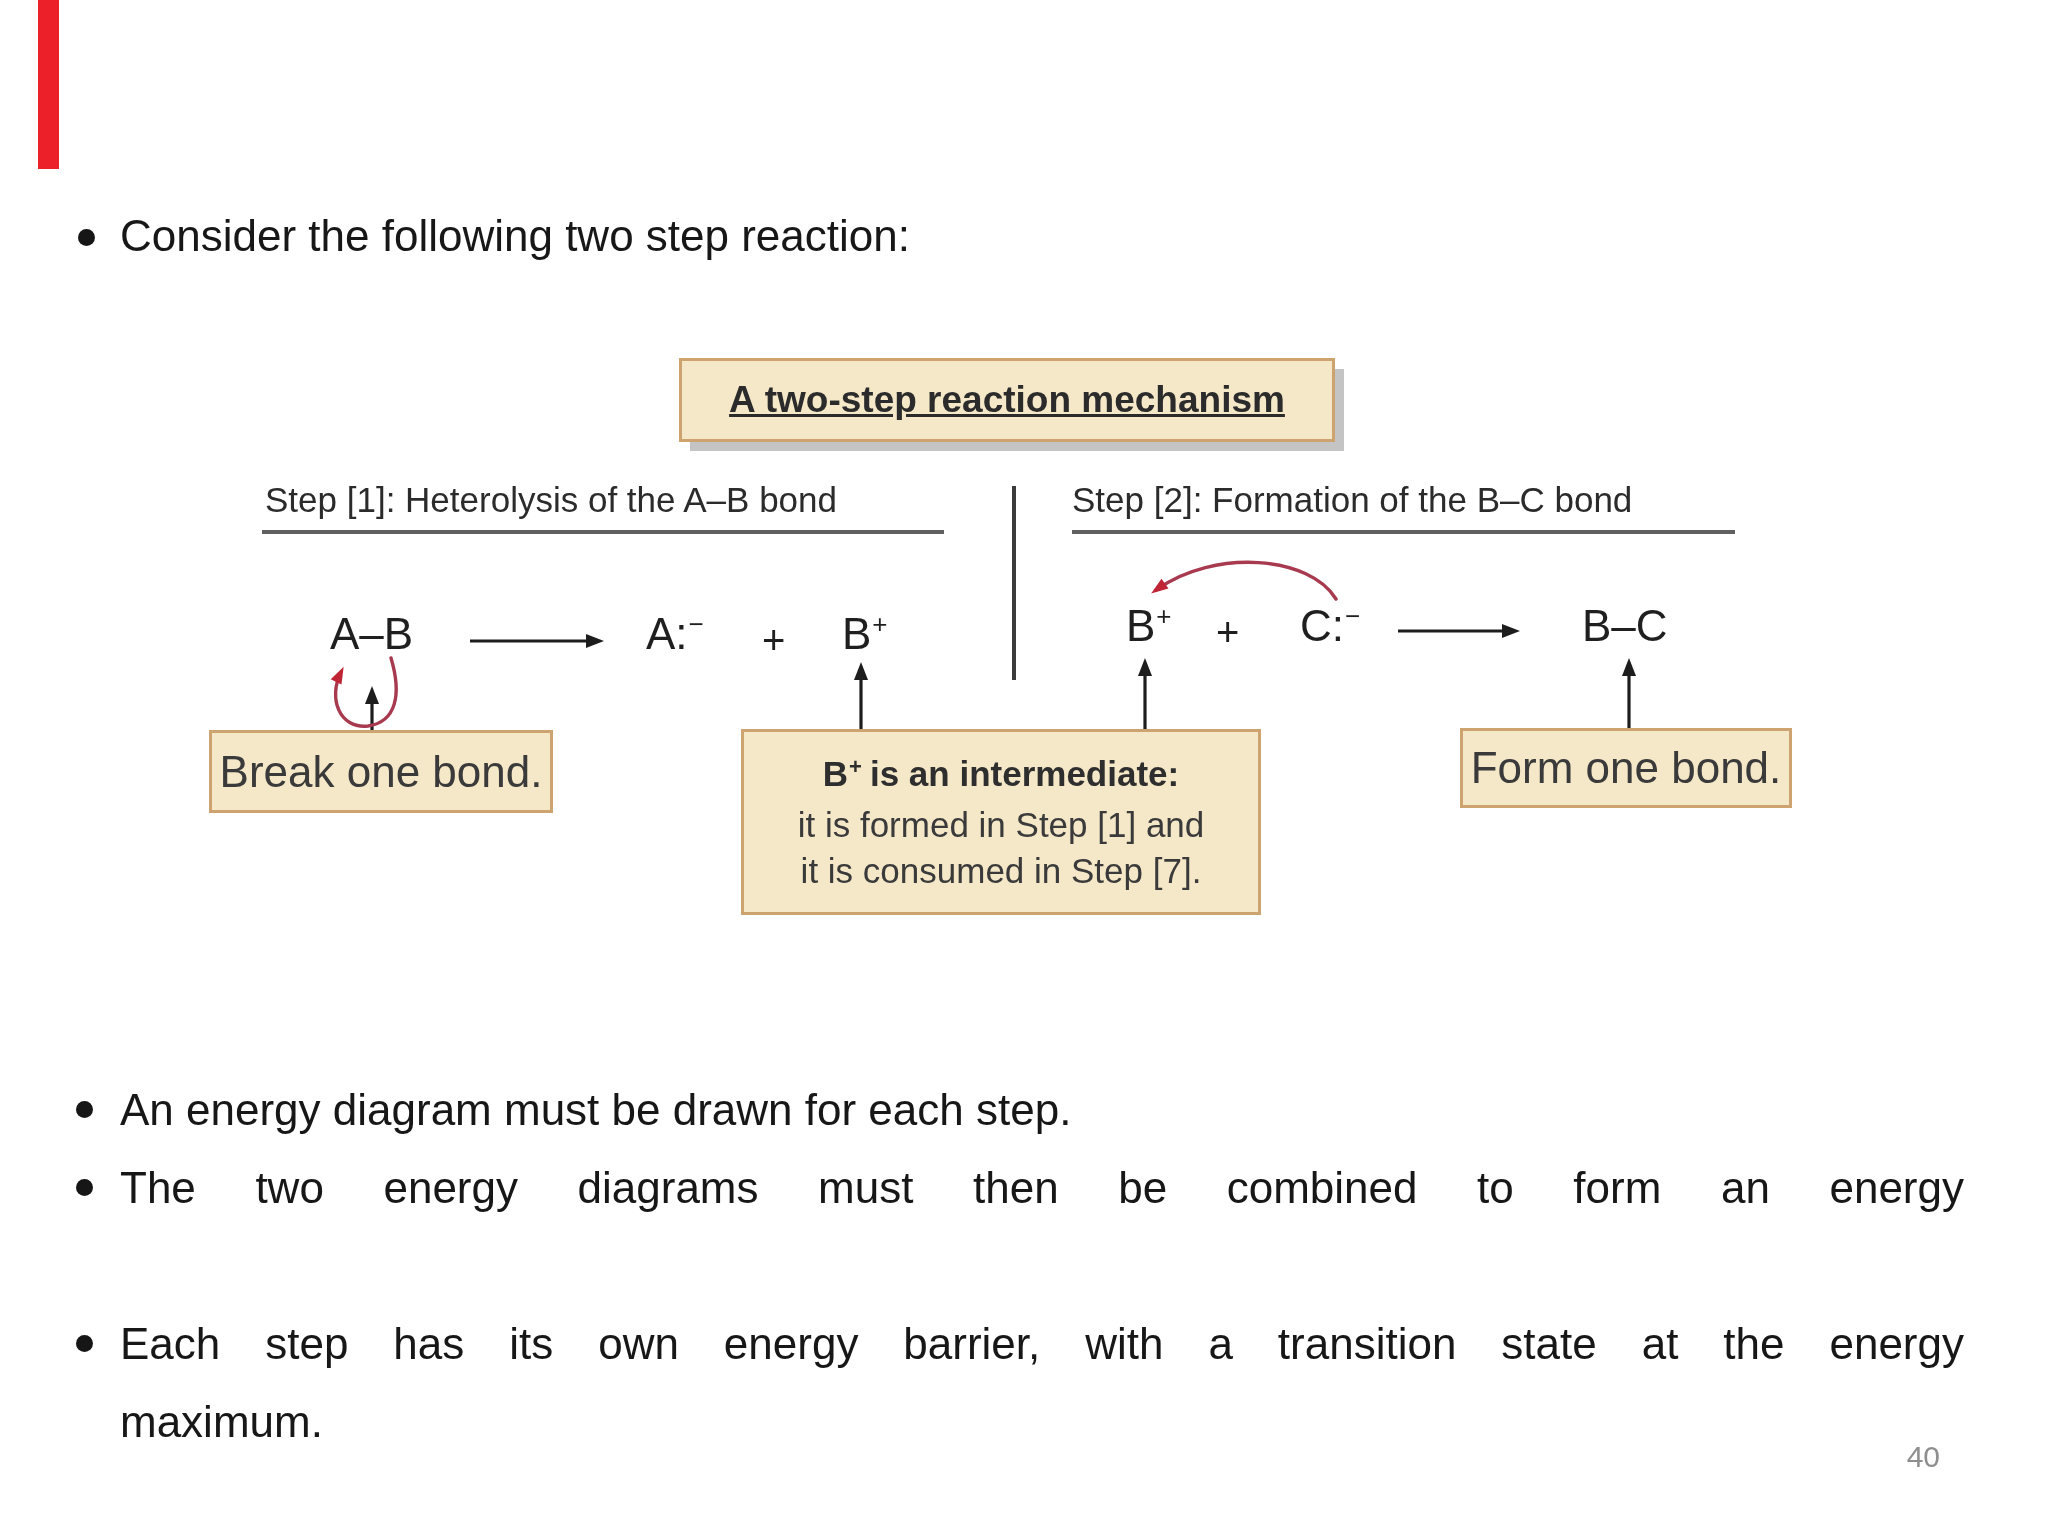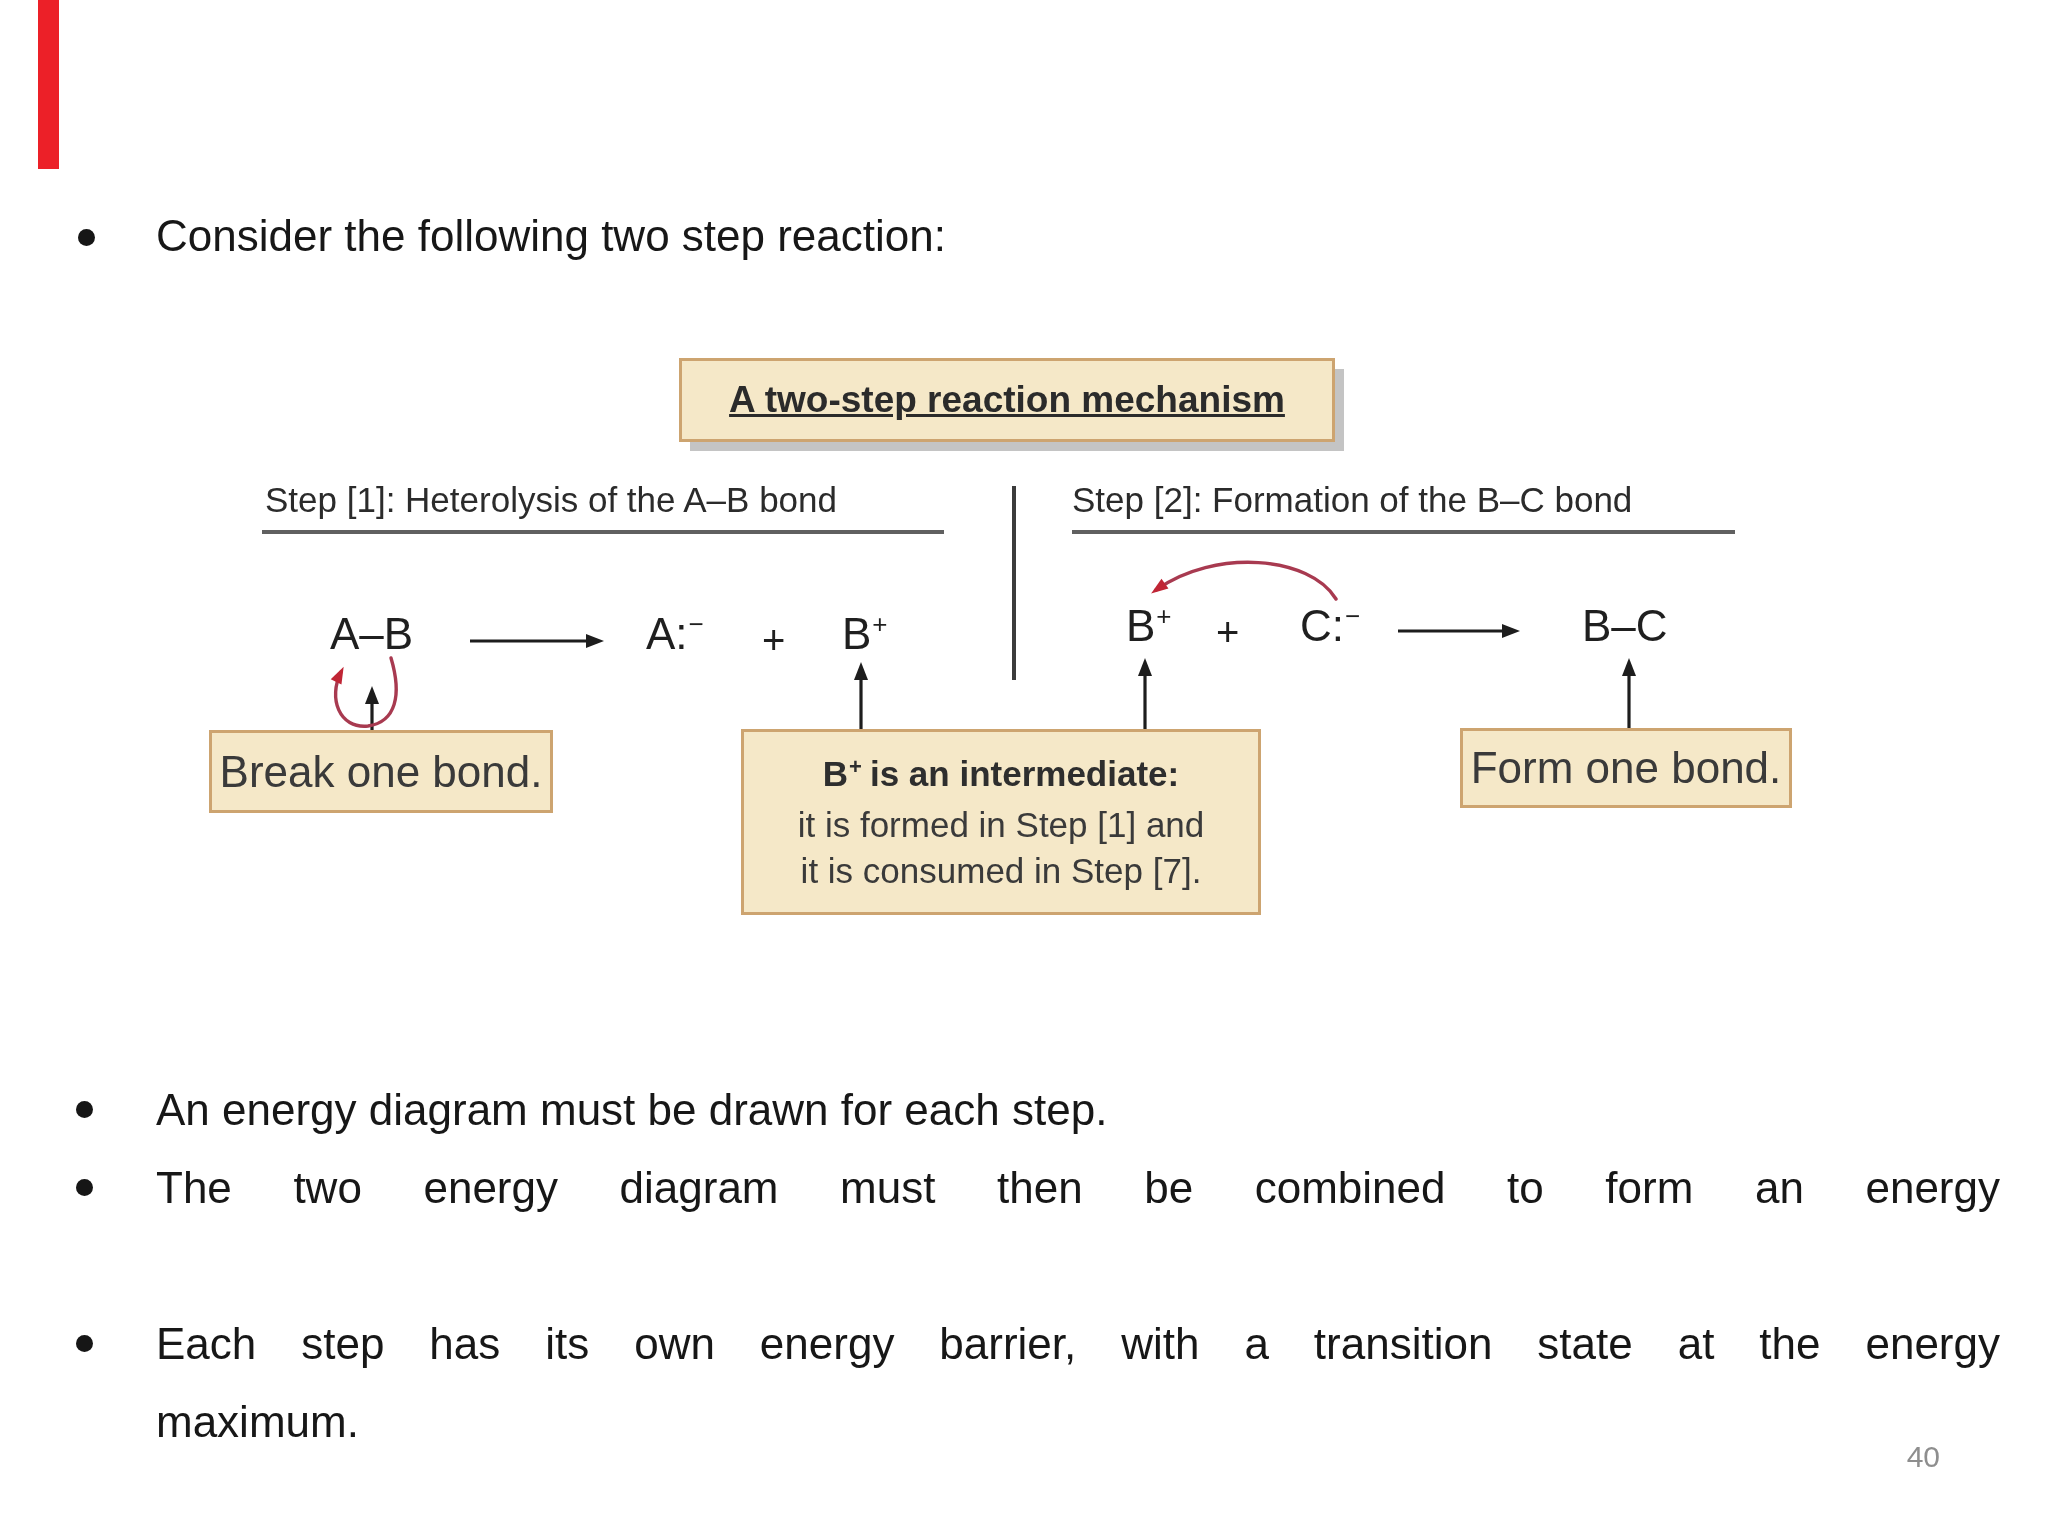--- a/index.html
+++ b/index.html
@@ -1,21 +1,21 @@
 <!DOCTYPE html>
 <html><head>
 <meta charset="utf-8">
 <style>
   html,body{margin:0;padding:0;background:#ffffff;}
   .slide{position:relative;width:2048px;height:1536px;background:#ffffff;overflow:hidden;
          font-family:"Liberation Sans","DejaVu Sans",sans-serif;}
   .accent-bar{position:absolute;left:38px;top:0;width:21px;height:169px;background:#ec2028;}
   
   .dot{position:absolute;width:17px;height:17px;border-radius:50%;background:#161616;}
-  .bl{position:absolute;left:120px;width:1844px;font-size:44px;line-height:60px;color:#171717;white-space:nowrap;margin-left:36px;}
+  .bl{position:absolute;left:120px;width:1844px;font-size:44px;line-height:60px;color:#171717;white-space:nowrap;}
   .just{white-space:normal;text-align:justify;text-align-last:justify;}
   
   .tanbox{position:absolute;background:#f5e8c8;border:3px solid #cda470;box-sizing:border-box;
           display:flex;flex-direction:column;align-items:center;justify-content:center;color:#333;}
   .title-box{box-shadow:10px 10px 0 -1px #c4c4c4;font-weight:bold;font-size:37px;color:#2b2b2b;text-decoration:underline;}
   .callout{font-size:44px;color:#3a3a3a;}
   .hdr{position:absolute;font-size:35px;color:#2b2b2b;white-space:nowrap;}
   .rule{position:absolute;height:4px;background:#606060;}
   .divider{position:absolute;left:1012px;top:486px;width:4px;height:194px;background:#3c3c3c;}
   .tok{position:absolute;font-size:44px;line-height:44px;color:#1f1f1f;white-space:nowrap;}
@@ -87,21 +87,21 @@
   </div>
 
   <div class="tanbox callout" style="left:1460px;top:728px;width:332px;height:80px;">
     <span>Form one bond.</span>
   </div>
 
   <span class="dot" style="left:76px;top:1101px;"></span>
   <div class="bl" style="top:1080px;">An energy diagram must be drawn for each step.</div>
 
   <span class="dot" style="left:76px;top:1179px;"></span>
-  <div class="bl just" style="top:1158px;">The two energy diagram must then be combined to form an energy</div>
+  <div class="bl just" style="top:1158px;">The two energy diagrams must then be combined to form an energy</div>
 
   <span class="dot" style="left:76px;top:1335px;"></span>
   <div class="bl just" style="top:1314px;">Each step has its own energy barrier, with a transition state at the energy</div>
   <div class="bl" style="top:1392px;">maximum.</div>
 
   <div class="page-num">40</div>
 
 </div>
 
 </body></html>

